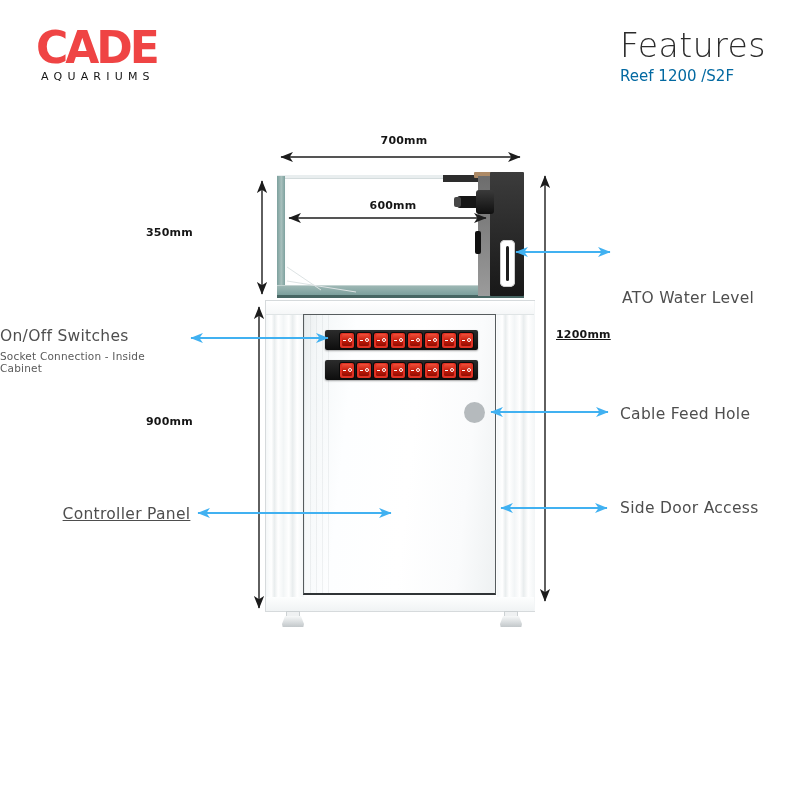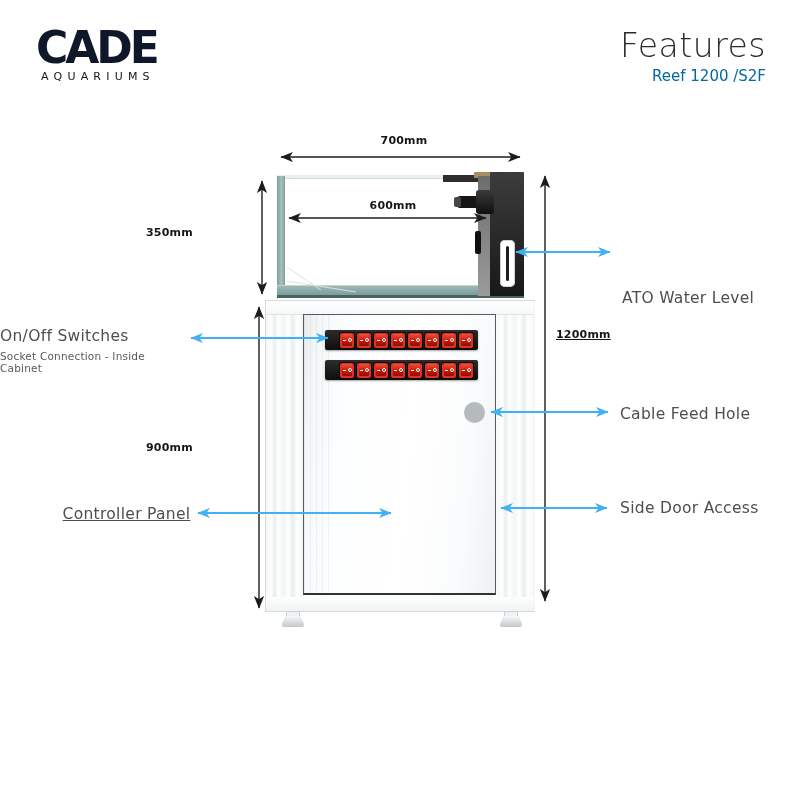--- a/index.html
+++ b/index.html
@@ -2,24 +2,24 @@
 <html style="--accent: #41b1f1; --dim-color: #1c1c1c; --label-text: #4e4e4e;"><head>
 <meta charset="utf-8">
 <style>
   html,body{margin:0;padding:0;background:#fff;}
   #canvas{position:relative;width:800px;height:800px;background:#ffffff;overflow:hidden;
           font-family:"DejaVu Sans",sans-serif;color:#222;}
   .abs{position:absolute;}
 
   
   .logo-main{position:absolute;left:36px;top:26px;font-size:44px;font-weight:800;
-             letter-spacing:-3px;color:#0f172a;line-height:1;}
+             letter-spacing:-3px;color:#ef4444;line-height:1;}
   .logo-sub{position:absolute;left:41px;top:70px;font-size:11px;font-weight:500;
             letter-spacing:5.2px;color:#161616;}
-  .title-block{position:absolute;right:34px;top:28px;text-align:right;}
+  .title-block{position:absolute;right:34px;top:28px;text-align:left;}
   .features-title{font-size:33px;font-weight:300;color:#2b2b2b;letter-spacing:.5px;line-height:1.1;}
   .model-subtitle{font-size:15px;color:#0369a1;margin-top:3px;}
 
   
   .tank-glass{left:277px;top:175px;width:247px;height:123px;background:#fff;
               border:1px solid #e1e7e8;box-sizing:border-box;
               box-shadow:inset 10px 0 10px -9px rgba(110,145,142,.35);}
   .tank-top-rim{left:277px;top:175px;width:247px;height:3px;background:#e9eeef;border-bottom:1px solid #d4dcdd;}
   .tank-left-wall{left:277px;top:176px;width:8px;height:121px;
                   background:linear-gradient(90deg,#7da19e,#a7bfbc 55%,#7da19e);}
@@ -237,21 +237,21 @@
     <line class="acc-line" x1="516" y1="252" x2="610" y2="252" marker-start="url(#mC)" marker-end="url(#mC)"></line>
     <line class="acc-line" x1="191" y1="338" x2="328" y2="338" marker-start="url(#mC)" marker-end="url(#mC)"></line>
     <line class="acc-line" x1="491" y1="412" x2="608" y2="412" marker-start="url(#mC)" marker-end="url(#mC)"></line>
     <line class="acc-line" x1="501" y1="508" x2="607" y2="508" marker-start="url(#mC)" marker-end="url(#mC)"></line>
     <line class="acc-line" x1="198" y1="513" x2="391" y2="513" marker-start="url(#mC)" marker-end="url(#mC)"></line>
   </svg>
 
   <div class="dim-label center" style="left:344px;top:134px;width:120px;">700mm</div>
   <div class="dim-label center" style="left:333px;top:199px;width:120px;">600mm</div>
   <div class="dim-label right" style="left:146px;top:226px;width:100px;">350mm</div>
-  <div class="dim-label right" style="left:146px;top:441px;width:100px;">900mm</div>
+  <div class="dim-label right" style="left:146px;top:415px;width:100px;">900mm</div>
   <div class="dim-label" style="left:556px;top:328px;text-decoration:underline;">1200mm</div>
 
   <div class="callout-label" style="left:622px;top:244px;margin-top:45px;">ATO Water Level</div>
   <div class="callout-label right" style="left:0px;top:327px;width:180px;">
     <div class="lh">On/Off Switches</div>
     <div class="callout-note">Socket Connection - Inside Cabinet</div>
   </div>
   <div class="callout-label" style="left:620px;top:405px;">Cable Feed Hole</div>
   <div class="callout-label" style="left:620px;top:499px;">Side Door Access</div>
   <div class="callout-label center" style="left:54px;top:503px;width:145px;">

